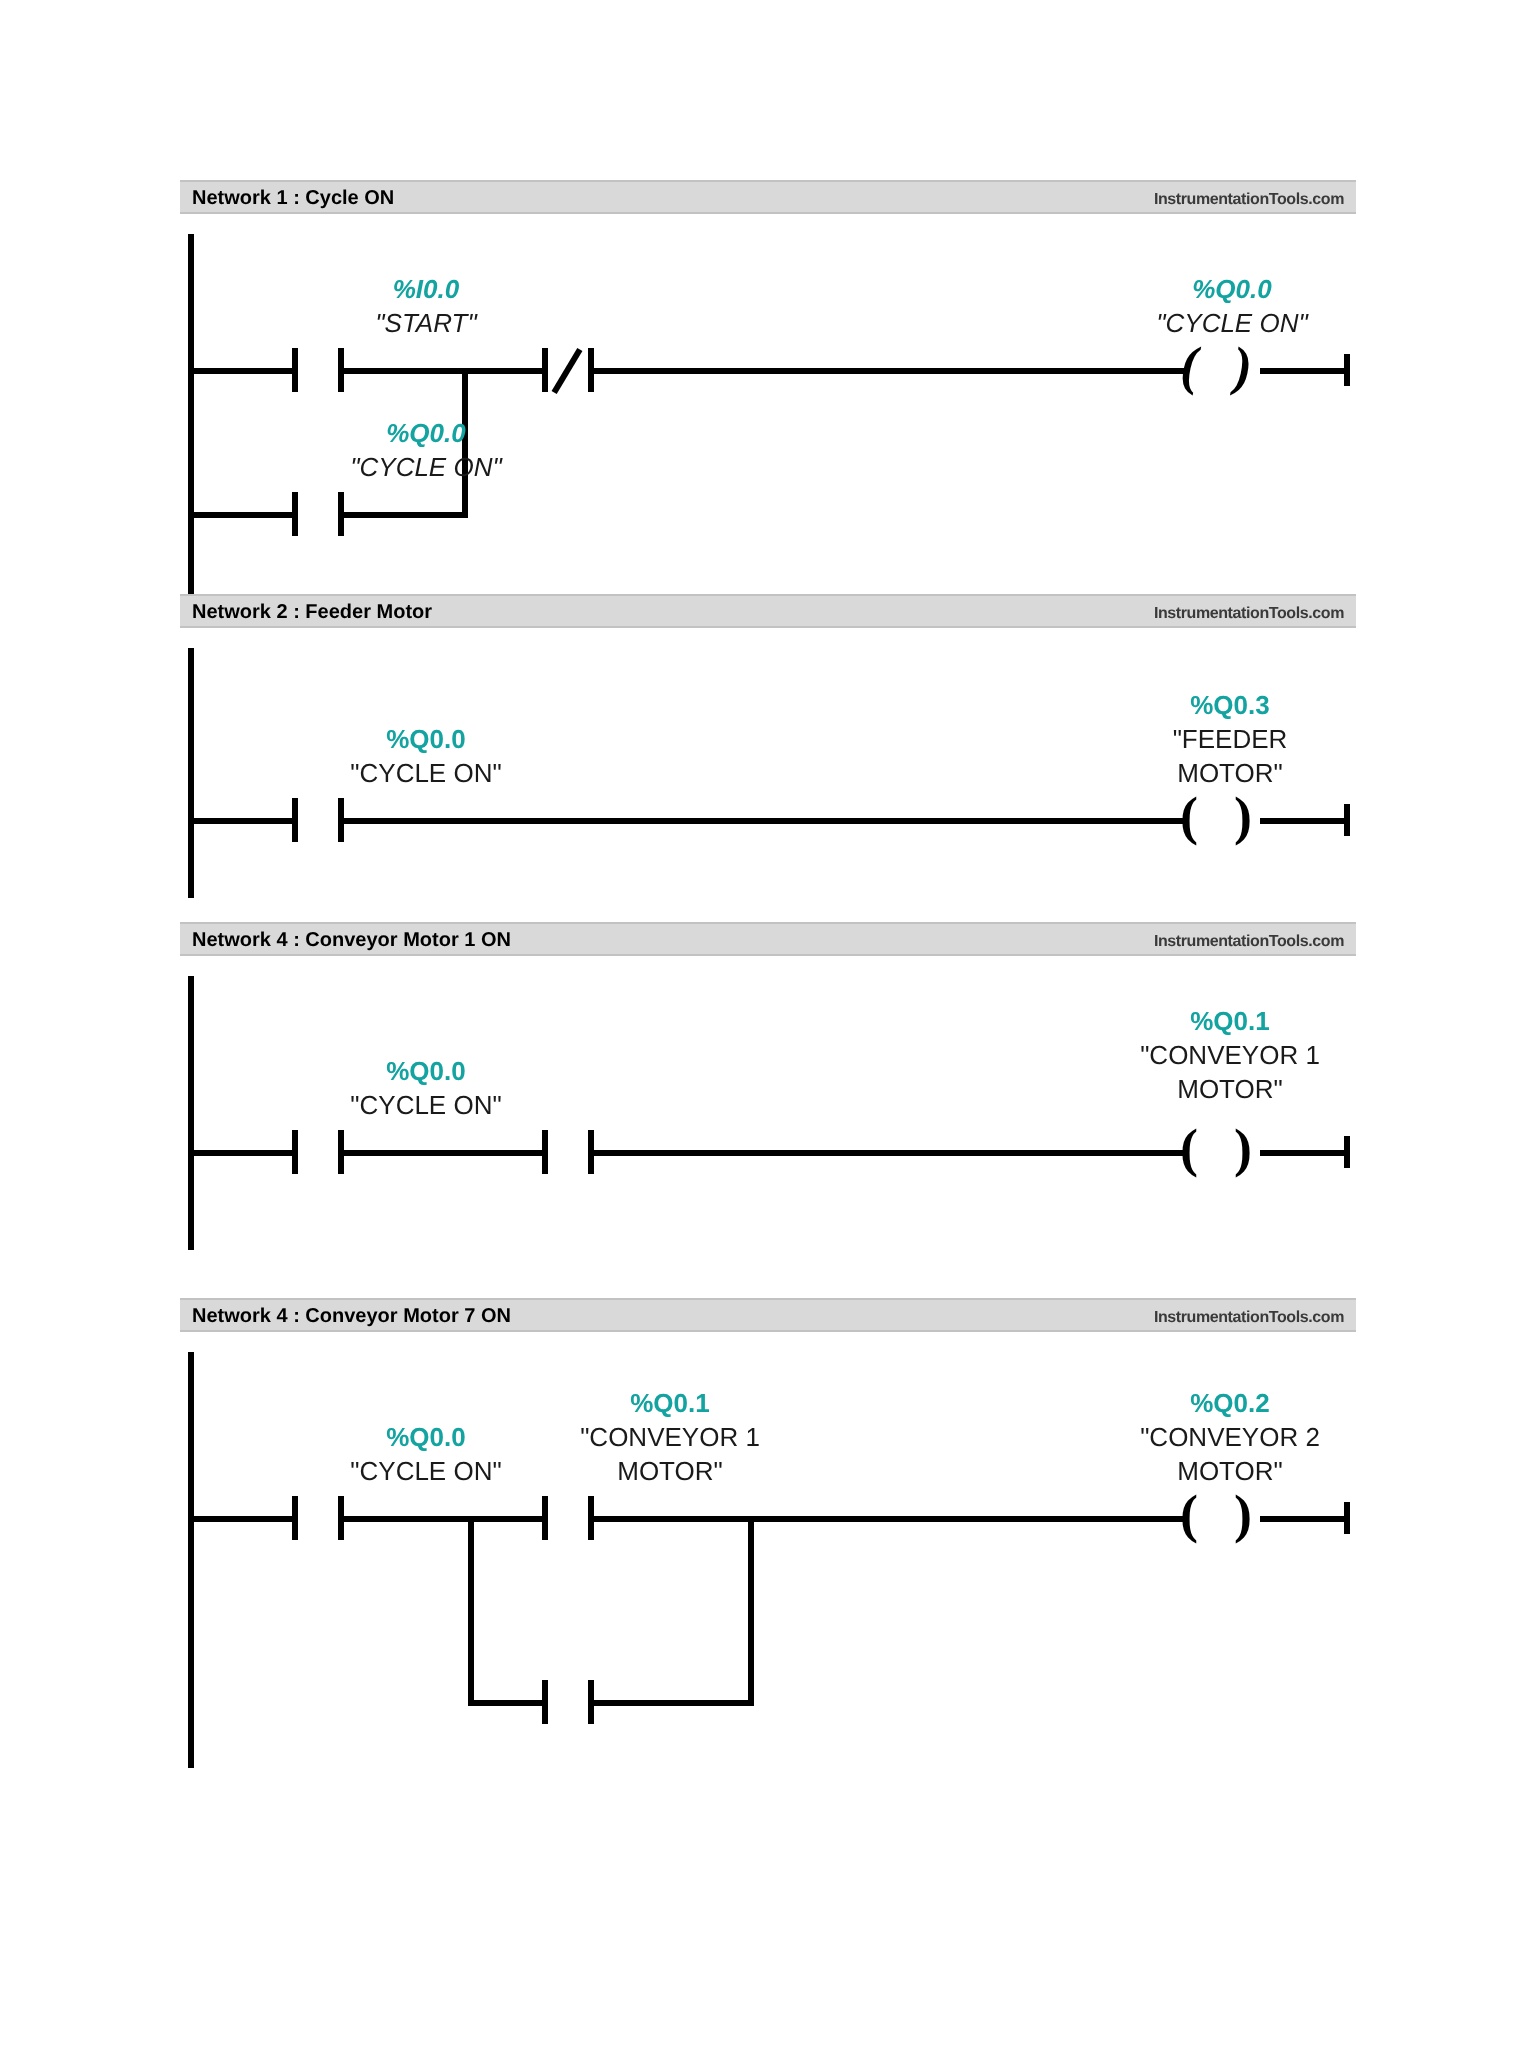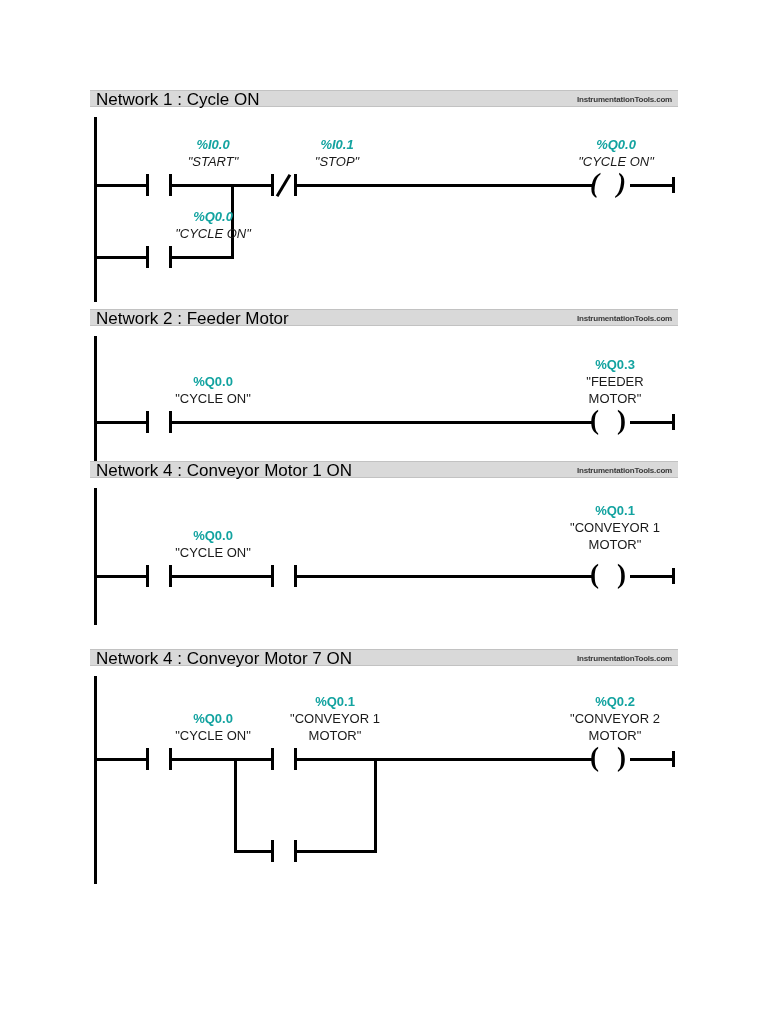--- a/index.html
+++ b/index.html
@@ -35,24 +35,25 @@
     height: 17px;
     background: #d9d9d9;
     border-top: 1px solid #c2c2c2;
     border-bottom: 1px solid #c2c2c2;
     box-sizing: border-box;
   }
   .net-title {
     position: absolute;
     left: 6px;
     top: 1px;
-    font-size: 17px;
+    font-size: 10px;
     color: #000000;
     line-height: 15px;
     white-space: nowrap;
+    font-weight: bold;
   }
   .net-watermark {
     position: absolute;
     right: 6px;
     top: 2px;
     font-size: 8px;
     font-weight: bold;
     color: #3a3a3a;
     line-height: 13px;
     letter-spacing: -0.2px;
@@ -171,24 +172,20 @@
 
       <div class="label" style="left:73px; top:29px; width:100px;">
         <span class="addr">%I0.0</span>
         <span class="tagline">"START"</span>
       </div>
       <div class="contact" style="left:56px; top:67px;">
         <div class="bar left"></div>
         <div class="bar right"></div>
       </div>
 
-      <div class="label" style="left:197px; top:29px; width:100px;">
-        <span class="addr">%I0.1</span>
-        <span class="tagline">"STOP"</span>
-      </div>
       <div class="contact" style="left:181px; top:67px;">
         <div class="bar left"></div>
         <div class="bar right"></div>
         <div class="slash"></div>
       </div>
 
       <div class="label" style="left:456px; top:29px; width:140px;">
         <span class="addr">%Q0.0</span>
         <span class="tagline">"CYCLE ON"</span>
       </div>
@@ -204,21 +201,21 @@
         <span class="addr">%Q0.0</span>
         <span class="tagline">"CYCLE ON"</span>
       </div>
       <div class="contact" style="left:56px; top:139px;">
         <div class="bar left"></div>
         <div class="bar right"></div>
       </div>
     </div>
   </div>
 
-  <div class="network" style="top:309px;">
+  <div class="network" style="top:297px;">
     <div class="net-header">
       <span class="net-title">Network 2 : Feeder Motor</span>
       <span class="net-watermark">InstrumentationTools.com</span>
     </div>
     <div class="net-body" style="height:135px;">
       <div class="rail-left" style="left:4px; top:10px; height:125px;"></div>
 
       <div class="wire-h" style="left:4px; top:95px; width:52px;"></div>
       <div class="wire-h" style="left:79px; top:95px; width:423px;"></div>
       <div class="wire-h" style="left:540px; top:95px; width:45px;"></div>

